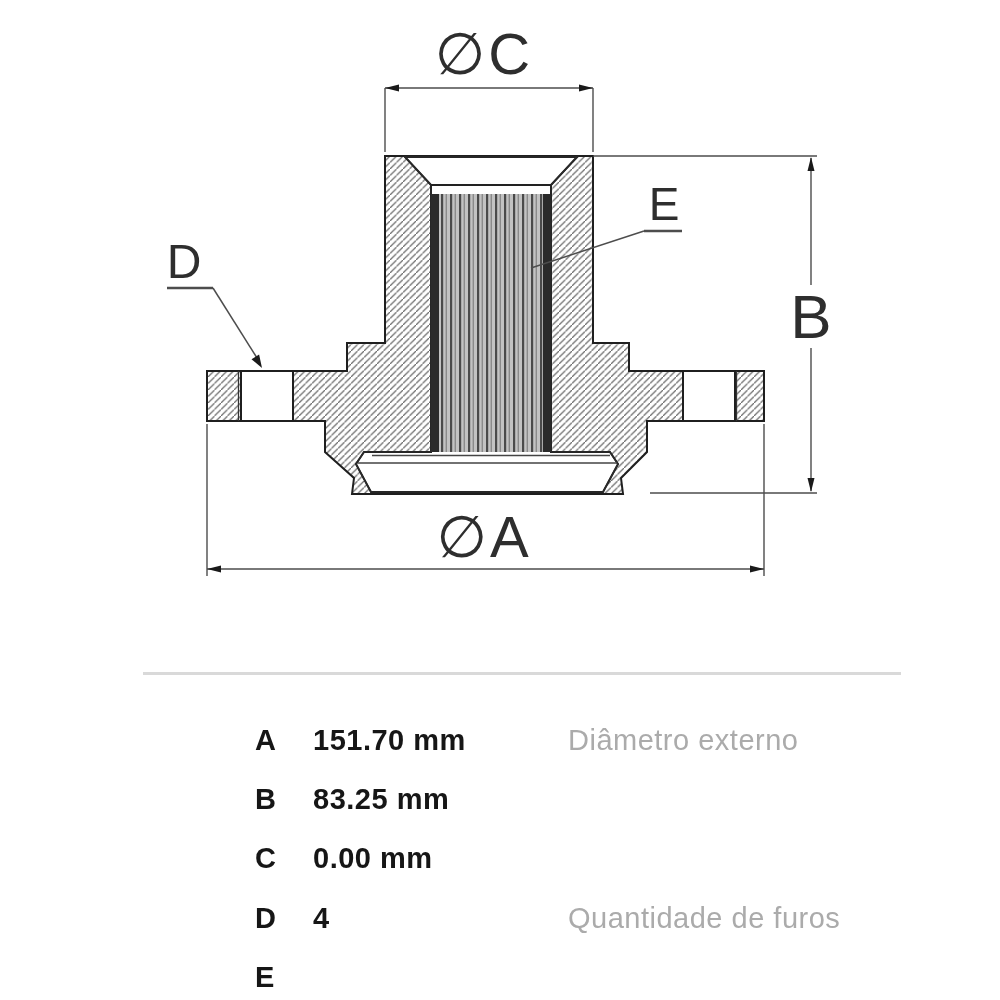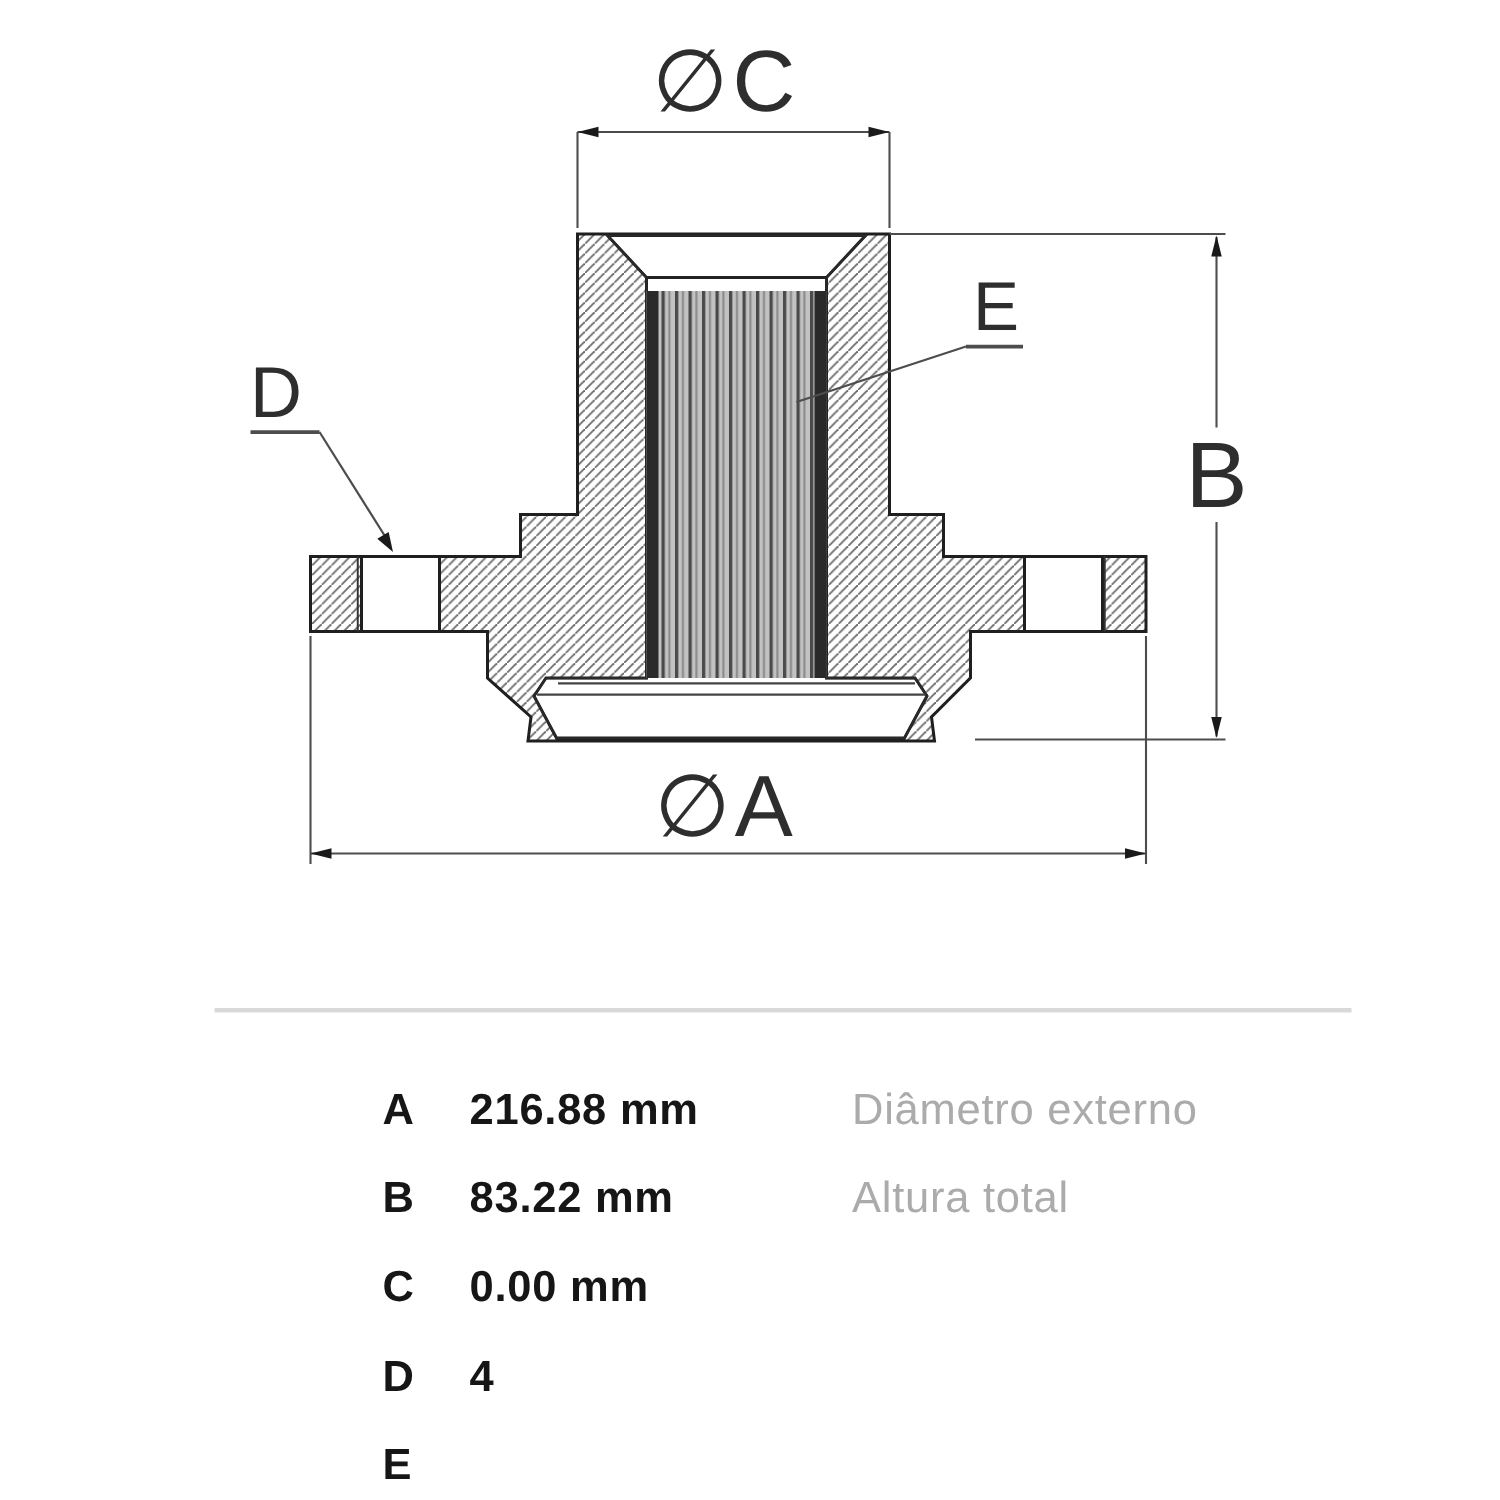--- a/index.html
+++ b/index.html
@@ -91,35 +91,35 @@
       <polygon points="262,368 251.5,359.2 259.1,354.6" fill="#1a1a1a" stroke="none"></polygon>
     </g>
     <text x="184" y="278" font-size="48" text-anchor="middle">D</text>
   </svg>
 
   <div class="divider"></div>
 
   <div class="spec-table">
     <div class="spec-row">
       <div class="spec-key">A</div>
-      <div class="spec-value">216.88 mm</div>
+      <div class="spec-value">151.70 mm</div>
       <div class="spec-desc">Diâmetro externo</div>
     </div>
     <div class="spec-row">
       <div class="spec-key">B</div>
-      <div class="spec-value">83.22 mm</div>
-      <div class="spec-desc">Altura total</div>
+      <div class="spec-value">83.25 mm</div>
     </div>
     <div class="spec-row">
       <div class="spec-key">C</div>
       <div class="spec-value">0.00 mm</div>
     </div>
     <div class="spec-row">
       <div class="spec-key">D</div>
       <div class="spec-value">4</div>
+      <div class="spec-desc">Quantidade de furos</div>
     </div>
     <div class="spec-row">
       <div class="spec-key">E</div>
       <div class="spec-desc"></div>
     </div>
   </div>
 
 </div>
 
 </body></html>

